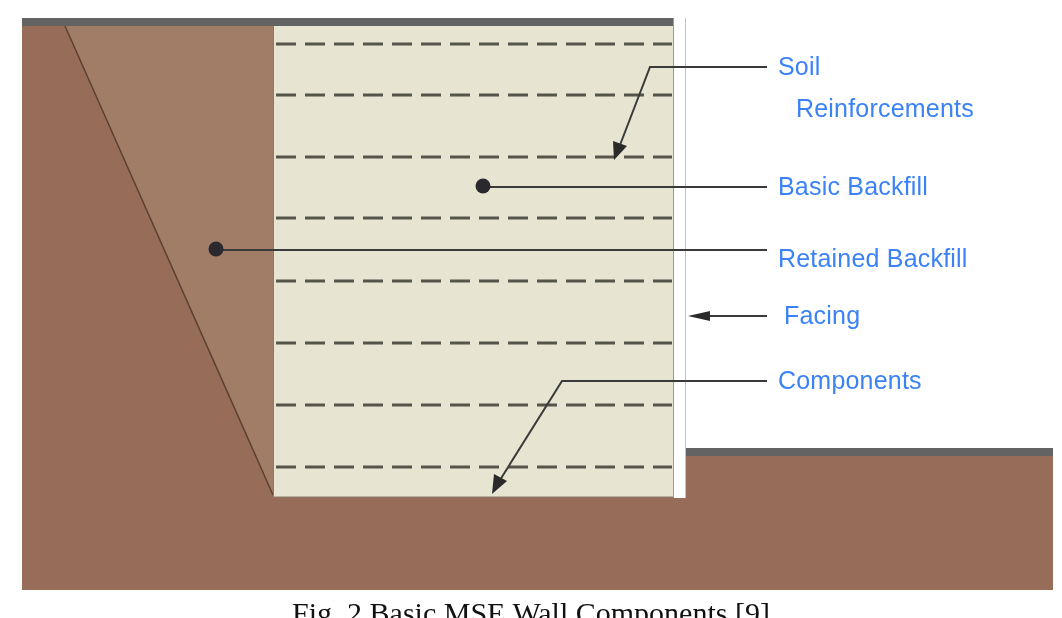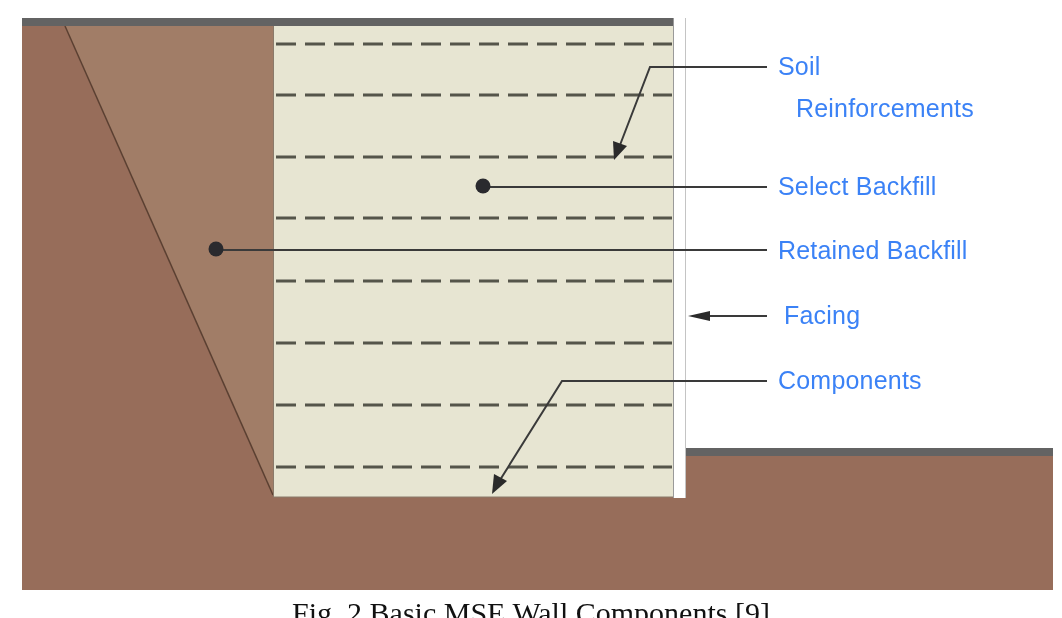--- a/index.html
+++ b/index.html
@@ -92,18 +92,18 @@
   <polygon points="614,160 613,141 627,146" fill="#2a2a2a"></polygon>
   <polygon points="688,316 710,311 710,321" fill="#2a2a2a"></polygon>
   <polygon points="492,494 494,474 507,481" fill="#2a2a2a"></polygon>
 
   <circle cx="483" cy="186" r="7.5" fill="#2a2a2e"></circle>
   <circle cx="216" cy="249" r="7.5" fill="#2a2a2e"></circle>
 </svg>
 
 <div class="label" style="left:778px; top:50px;">Soil</div>
 <div class="label" style="left:796px; top:92px;">Reinforcements</div>
-<div class="label" style="left:778px; top:170px;">Select Backfill</div>
-<div class="label" style="left:778px; top:234px;text-align:center;">Retained Backfill</div>
+<div class="label" style="left:778px; top:170px;">Basic Backfill</div>
+<div class="label" style="left:778px; top:242px;text-align:center;">Retained Backfill</div>
 <div class="label" style="left:784px; top:299px;">Facing</div>
 <div class="label" style="left:778px; top:364px;">Components</div>
 
 <div id="caption">Fig. 2 Basic MSE Wall Components [9]</div>
 
 </body></html>

